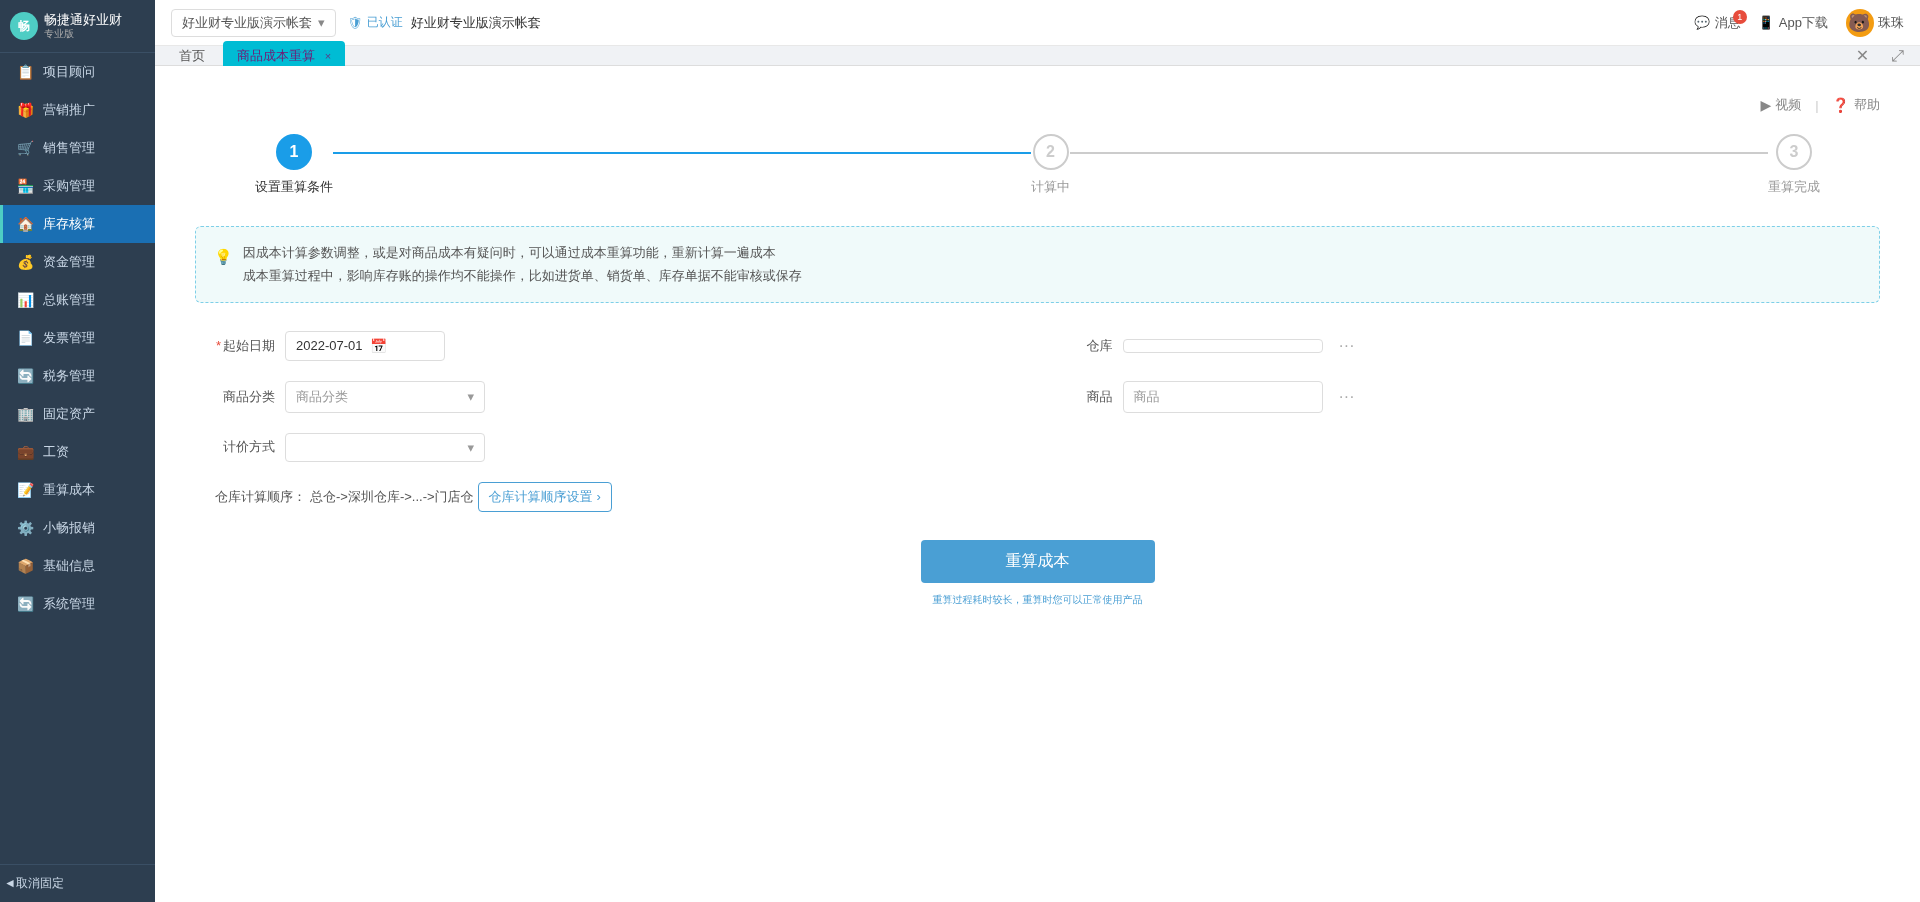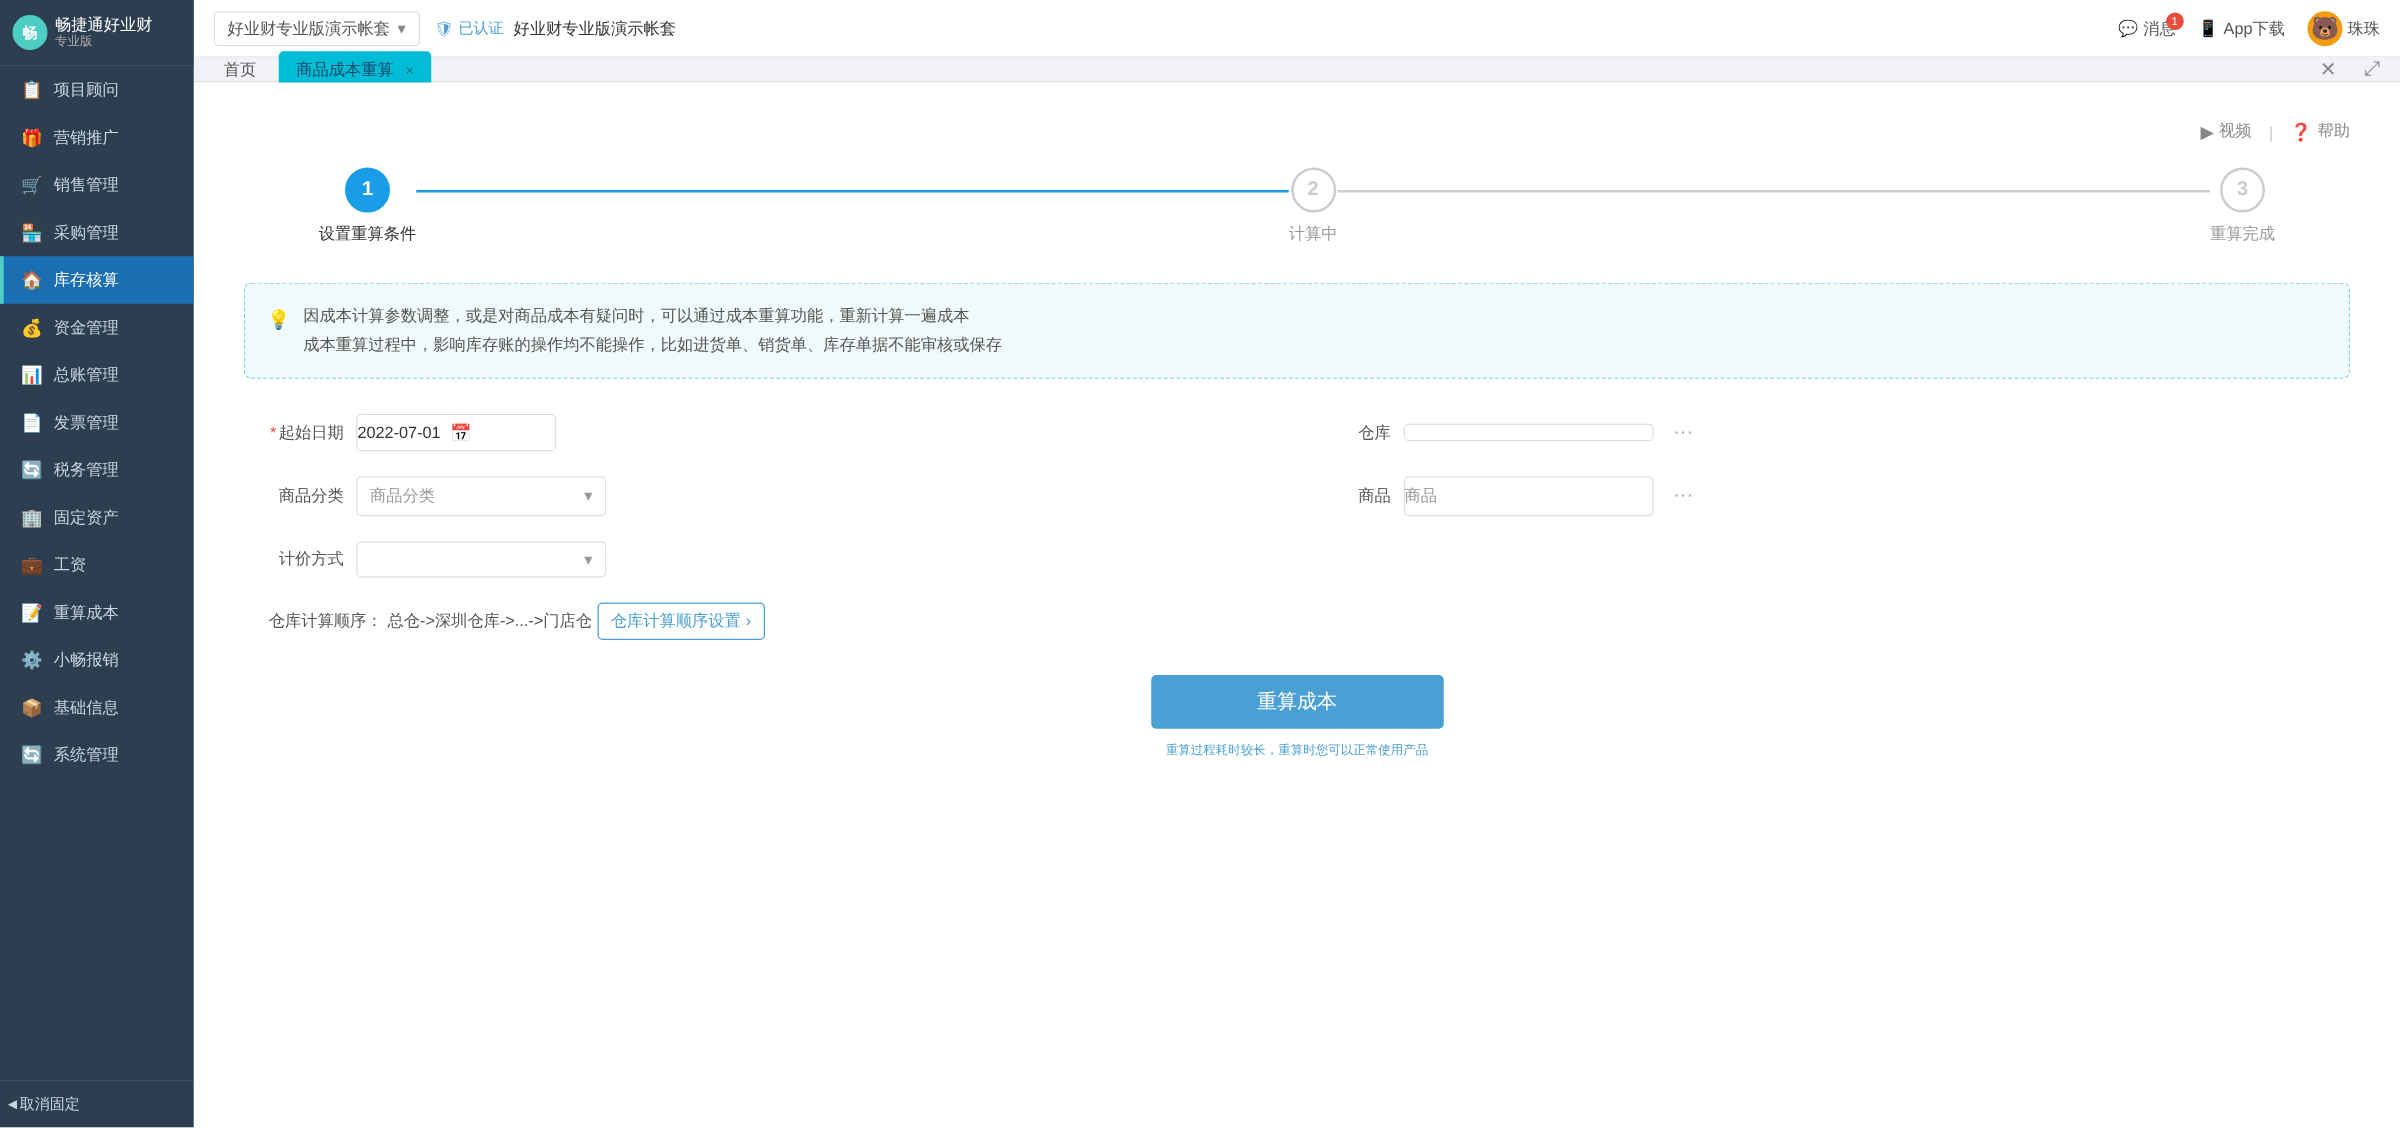--- a/index.html
+++ b/index.html
@@ -110,21 +110,21 @@
     .tab-item {
       padding: 6px 14px;
       font-size: 13px;
       cursor: pointer;
       border-radius: 4px 4px 0 0;
       color: #555;
       margin-right: 4px;
     }
     .tab-item.active {
       background: #00bcd4;
-      color: #0c4a6e;
+      color: #701a75;
     }
     .tab-close { margin-left: 6px; font-size: 11px; opacity: 0.8; }
     .tabs-right { margin-left: auto; display: flex; align-items: center; gap: 10px; }
     .tab-action-btn { font-size: 16px; color: #888; cursor: pointer; padding: 2px 6px; }
 
     
     .content {
       flex: 1;
       overflow-y: auto;
       background: white;
@@ -209,21 +209,21 @@
       font-size: 13px;
       color: #555;
       white-space: nowrap;
       min-width: 60px;
       text-align: right;
     }
     .required-star { color: #e74c3c; margin-right: 2px; }
     .form-input {
       border: 1px solid #ddd;
       border-radius: 4px;
-      padding: 6px 0;
+      padding: 6px 10px;
       font-size: 13px;
       color: #333;
       min-width: 160px;
       display: flex; align-items: center; gap: 8px;
       background: white;
     }
     .form-input .cal-icon { color: #4a9fd4; font-size: 14px; cursor: pointer; }
     .form-select {
       border: 1px solid #ddd;
       border-radius: 4px;

